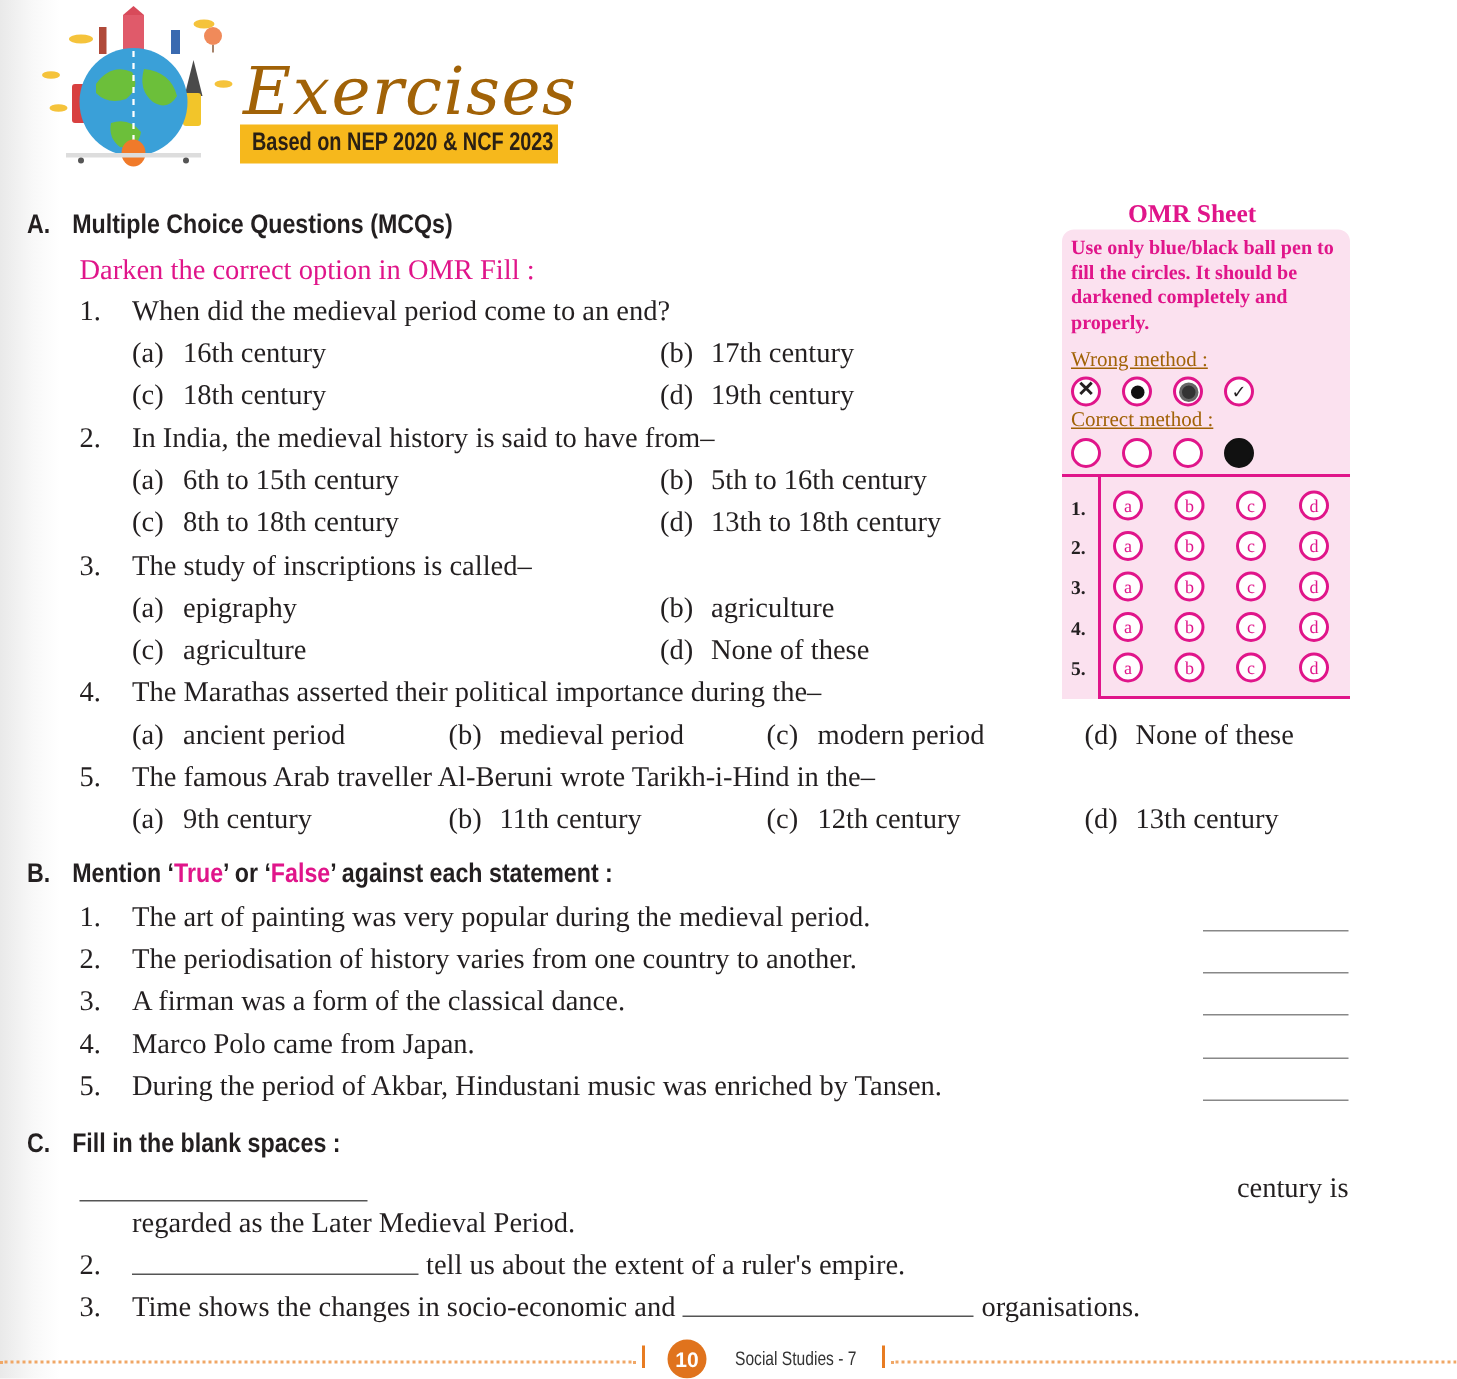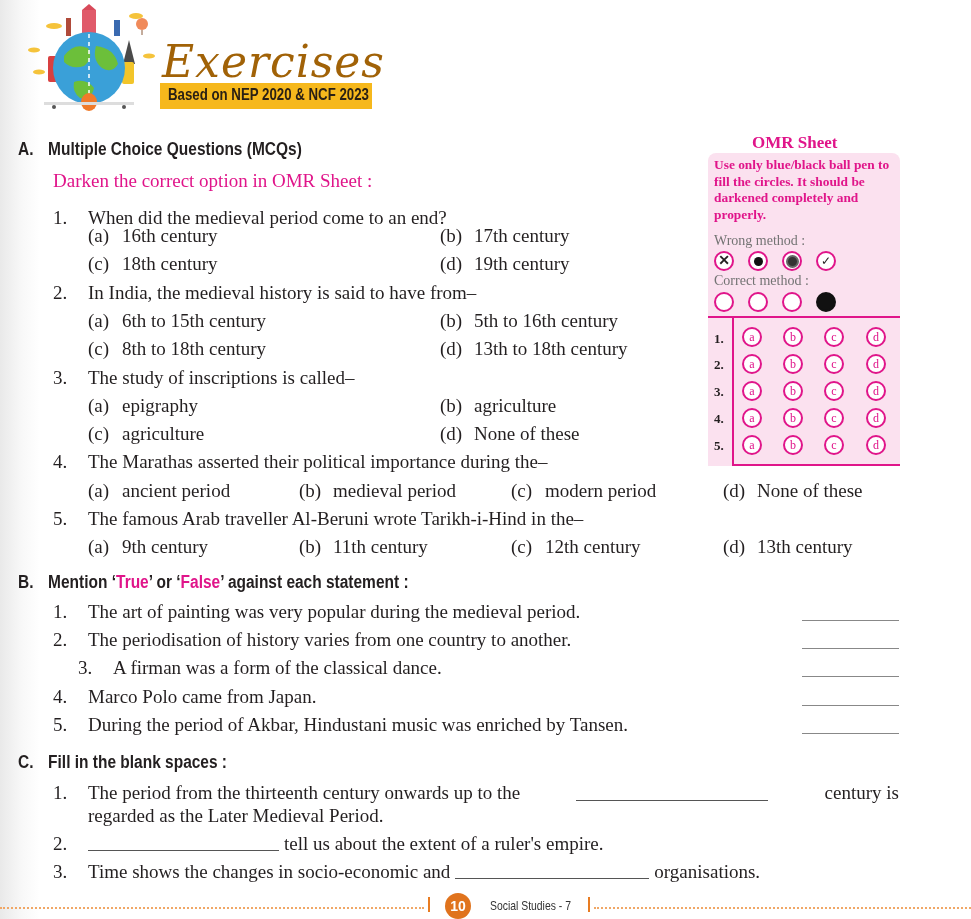--- a/index.html
+++ b/index.html
@@ -69,21 +69,21 @@
   }
   .omr-box {
     left: 708px; top: 153px; width: 192px; height: 313px;
     background: #fbe1ef;
     border-radius: 8px 8px 0 0;
   }
   .omr-inst {
     left: 714px; top: 157px; width: 182px;
     font-size: 13.4px; font-weight: bold; color: #e0158a; line-height: 16.5px;
   }
-  .omr-label { font-size: 14px; color: #737373; }
+  .omr-label { font-size: 14px; color: #a16207; text-decoration: underline; }
   .bubble {
     position: absolute; width: 20px; height: 20px; border-radius: 50%;
     border: 2px solid #e0158a; background: #fff;
     display: flex; align-items: center; justify-content: center;
     font-size: 12px; color: #e0158a; line-height: 1;
   }
   .omr-hline { position: absolute; height: 2px; background: #e0158a; }
   .omr-vline { position: absolute; width: 2px; background: #e0158a; }
   .omr-rownum {
     position: absolute; font-size: 13px; font-weight: bold; color: #231f20;
@@ -142,23 +142,23 @@
     <circle cx="110" cy="103" r="2" fill="#555"></circle>
   </svg>
 </div>
 <div class="abs title-script">Exercises</div>
 <div class="abs title-band"></div>
 <div class="abs title-sub">Based on NEP 2020 &amp; NCF 2023</div>
 
 <div class="abs sec-head" style="left:18px; top:139px;">
   <span class="sec-letter">A.</span><span>Multiple Choice Questions (MCQs)</span>
 </div>
-<div class="abs inst" style="left:53px; top:170px;">Darken the correct option in OMR Sheet :</div>
-
-<div class="abs line" style="left:53px; top:208px;">
+<div class="abs inst" style="left:53px; top:170px;">Darken the correct option in OMR Fill :</div>
+
+<div class="abs line" style="left:53px; top:198px;">
   <span class="qnum">1.</span><span>When did the medieval period come to an end?</span>
 </div>
 <div class="abs line" style="left:88px; top:226px;"><span class="opt-l">(a)</span><span>16th century</span></div>
 <div class="abs line" style="left:440px; top:226px;"><span class="opt-l">(b)</span><span>17th century</span></div>
 <div class="abs line" style="left:88px; top:254px;"><span class="opt-l">(c)</span><span>18th century</span></div>
 <div class="abs line" style="left:440px; top:254px;"><span class="opt-l">(d)</span><span>19th century</span></div>
 
 <div class="abs line" style="left:53px; top:283px;">
   <span class="qnum">2.</span><span>In India, the medieval history is said to have from–</span>
 </div>
@@ -248,35 +248,34 @@
 <div class="abs sec-head" style="left:18px; top:572px;">
   <span class="sec-letter">B.</span><span>Mention ‘</span><span class="pink">True</span><span>’ or ‘</span><span class="pink">False</span><span>’ against each statement :</span>
 </div>
 
 <div class="abs line" style="left:53px; top:602px;"><span class="qnum">1.</span><span>The art of painting was very popular during the medieval period.</span></div>
 <div class="tf-line" style="top:620px;"></div>
 
 <div class="abs line" style="left:53px; top:630px;"><span class="qnum">2.</span><span>The periodisation of history varies from one country to another.</span></div>
 <div class="tf-line" style="top:648px;"></div>
 
-<div class="abs line" style="left:53px; top:658px;margin-left:25px;"><span class="qnum">3.</span><span>A firman was a form of the classical dance.</span></div>
+<div class="abs line" style="left:53px; top:658px;"><span class="qnum">3.</span><span>A firman was a form of the classical dance.</span></div>
 <div class="tf-line" style="top:676px;"></div>
 
 <div class="abs line" style="left:53px; top:687px;"><span class="qnum">4.</span><span>Marco Polo came from Japan.</span></div>
 <div class="tf-line" style="top:705px;"></div>
 
 <div class="abs line" style="left:53px; top:715px;"><span class="qnum">5.</span><span>During the period of Akbar, Hindustani music was enriched by Tansen.</span></div>
 <div class="tf-line" style="top:733px;"></div>
 
 <div class="abs sec-head" style="left:18px; top:752px;">
   <span class="sec-letter">C.</span><span>Fill in the blank spaces :</span>
 </div>
 
 <div class="abs line" style="left:53px; top:783px; width:846px; display:flex; justify-content:space-between;">
-  <span><span class="qnum">1.</span><span>The period from the thirteenth century onwards up to the</span></span>
   <span class="blank-line" style="width:192px; margin-top:17px;"></span>
   <span>century is</span>
 </div>
 <div class="abs line" style="left:88px; top:806px;">regarded as the Later Medieval Period.</div>
 
 <div class="abs line" style="left:53px; top:834px;">
   <span class="qnum">2.</span><span class="blank-line" style="width:191px; margin-right:5px; vertical-align:-1px;"></span><span>tell us about the extent of a ruler's empire.</span>
 </div>
 
 <div class="abs line" style="left:53px; top:862px;">

